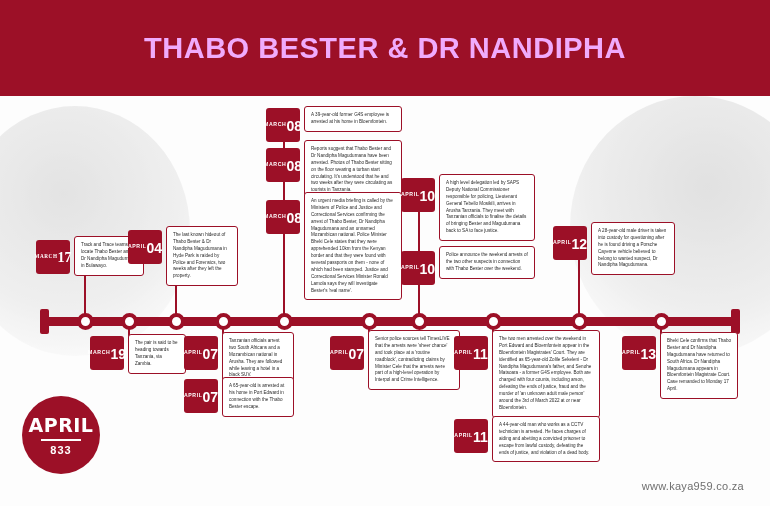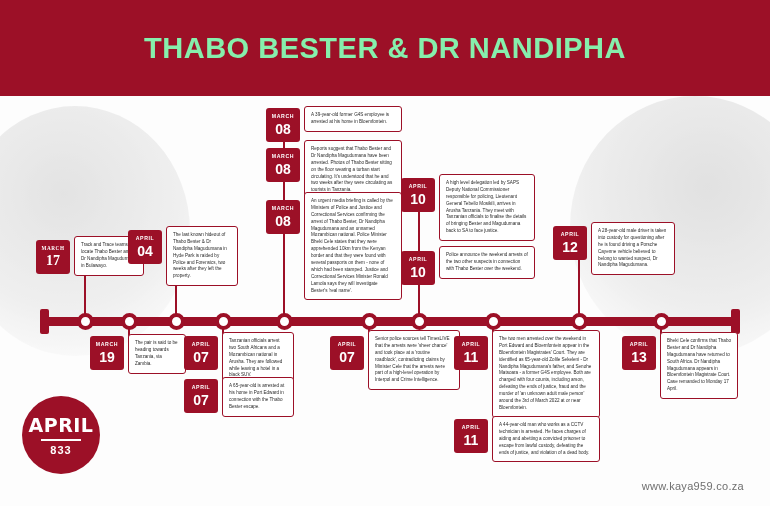--- a/index.html
+++ b/index.html
@@ -14,21 +14,21 @@
     width: 770px; height: 506px;
     background: #ffffff;
   }
 
   
   .header {
     position: absolute;
     left: 0; top: 0;
     width: 770px; height: 96px;
     background: #9c1027;
-    color: #86efac;
+    color: #f0abfc;
     display: flex;
     flex-direction: column;
     align-items: center;
     justify-content: center;
   }
   .header h1 {
     font-size: 29px;
     font-weight: bold;
     letter-spacing: 0.5px;
     line-height: 1.05;
@@ -106,21 +106,21 @@
   }
 
   
   .badge {
     position: absolute;
     width: 34px; height: 34px;
     background: #9c1027;
     color: #fff;
     border-radius: 3px;
     display: flex;
-    flex-direction: column;
+    flex-direction: row;
     align-items: center;
     justify-content: center;
     z-index: 8;
     line-height: 1;
   }
   .badge .m {
     font-size: 5.2px;
     font-weight: bold;
     letter-spacing: 0.6px;
   }

